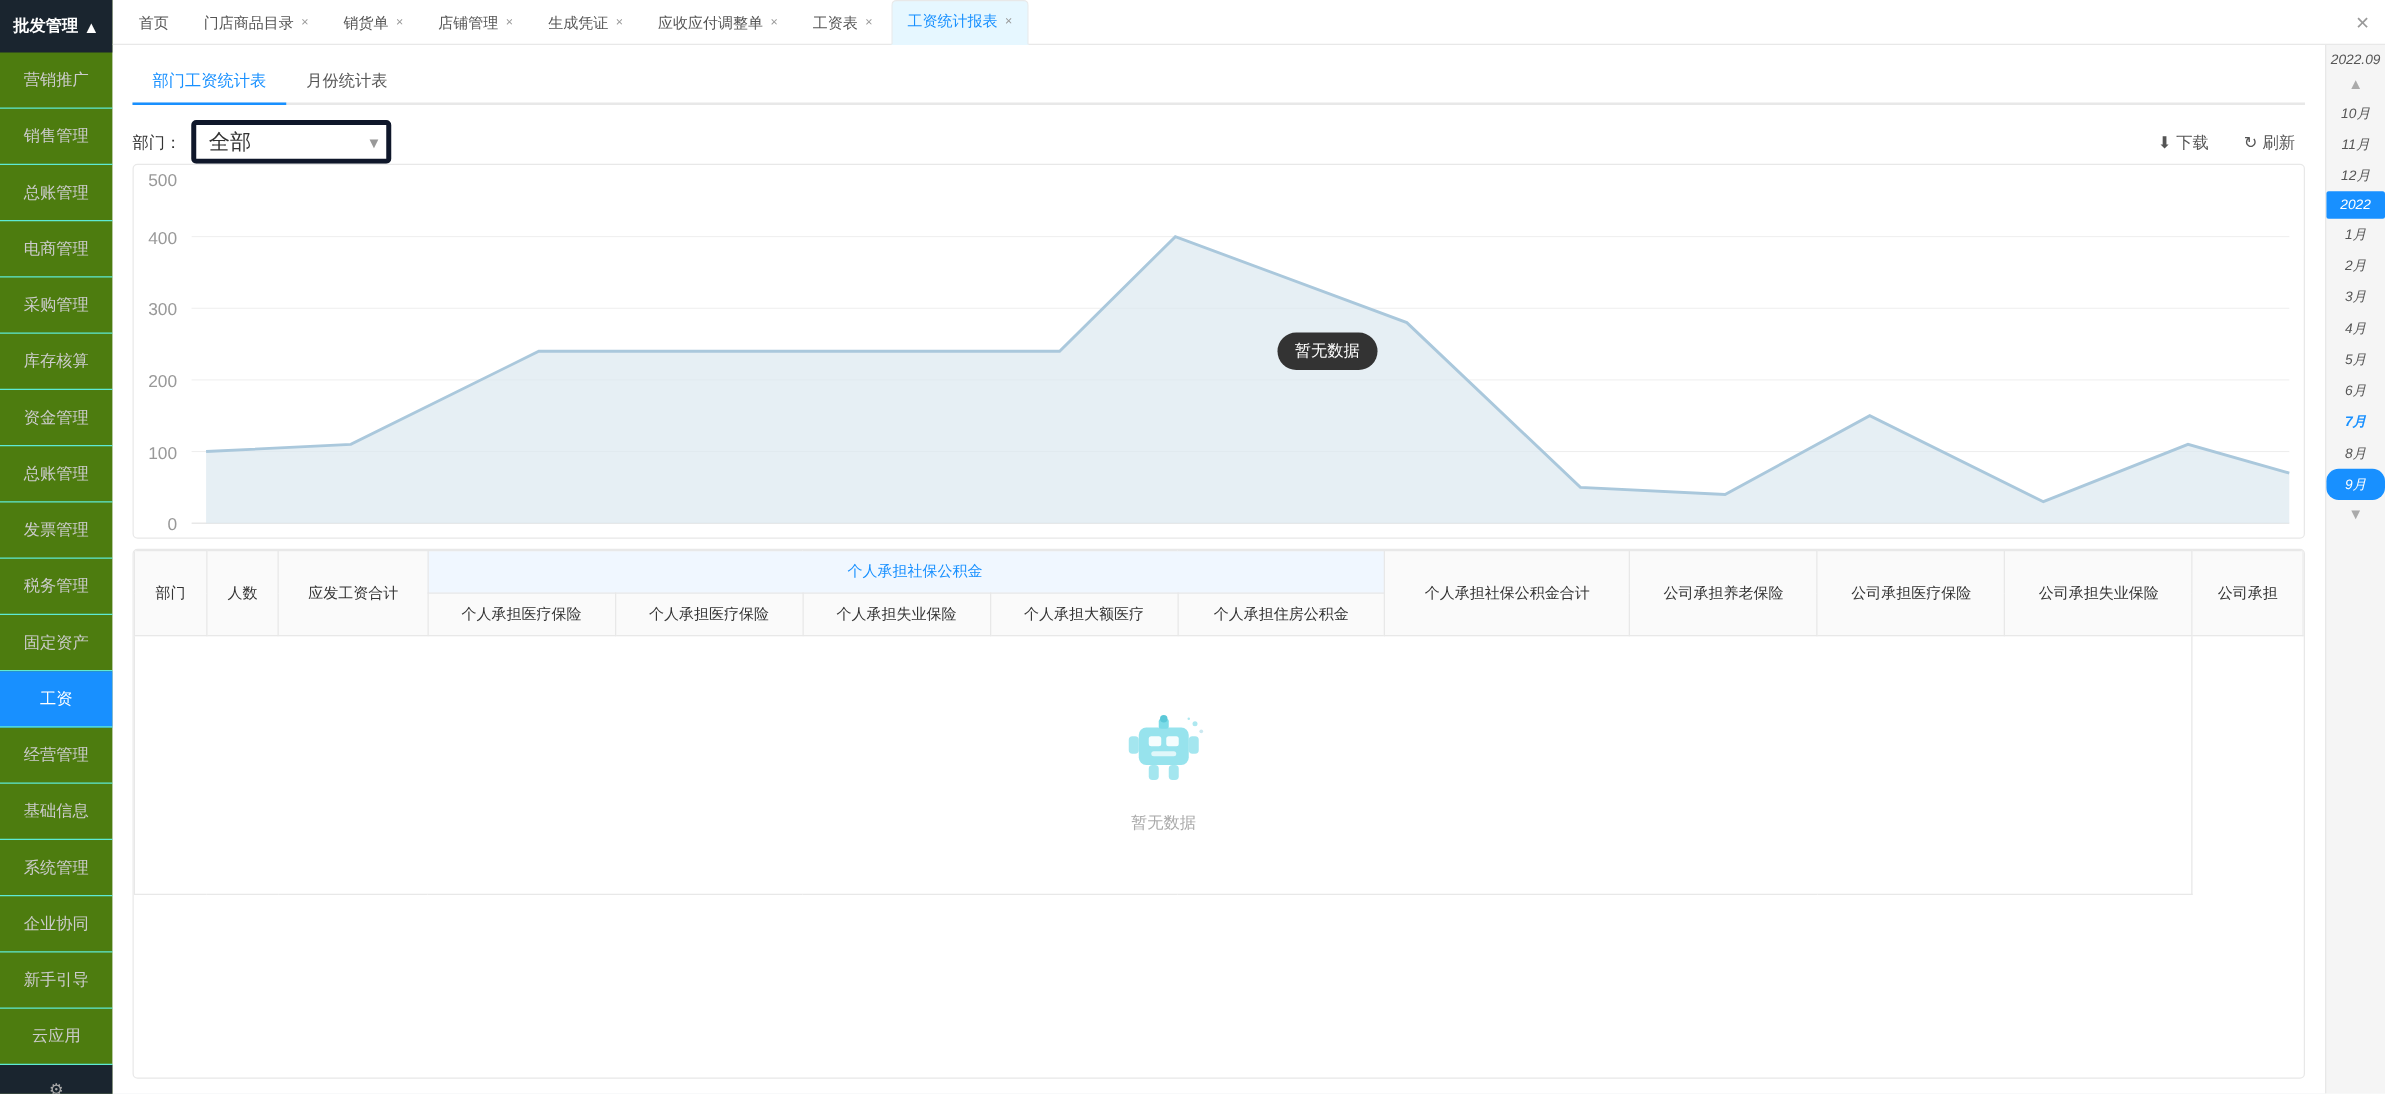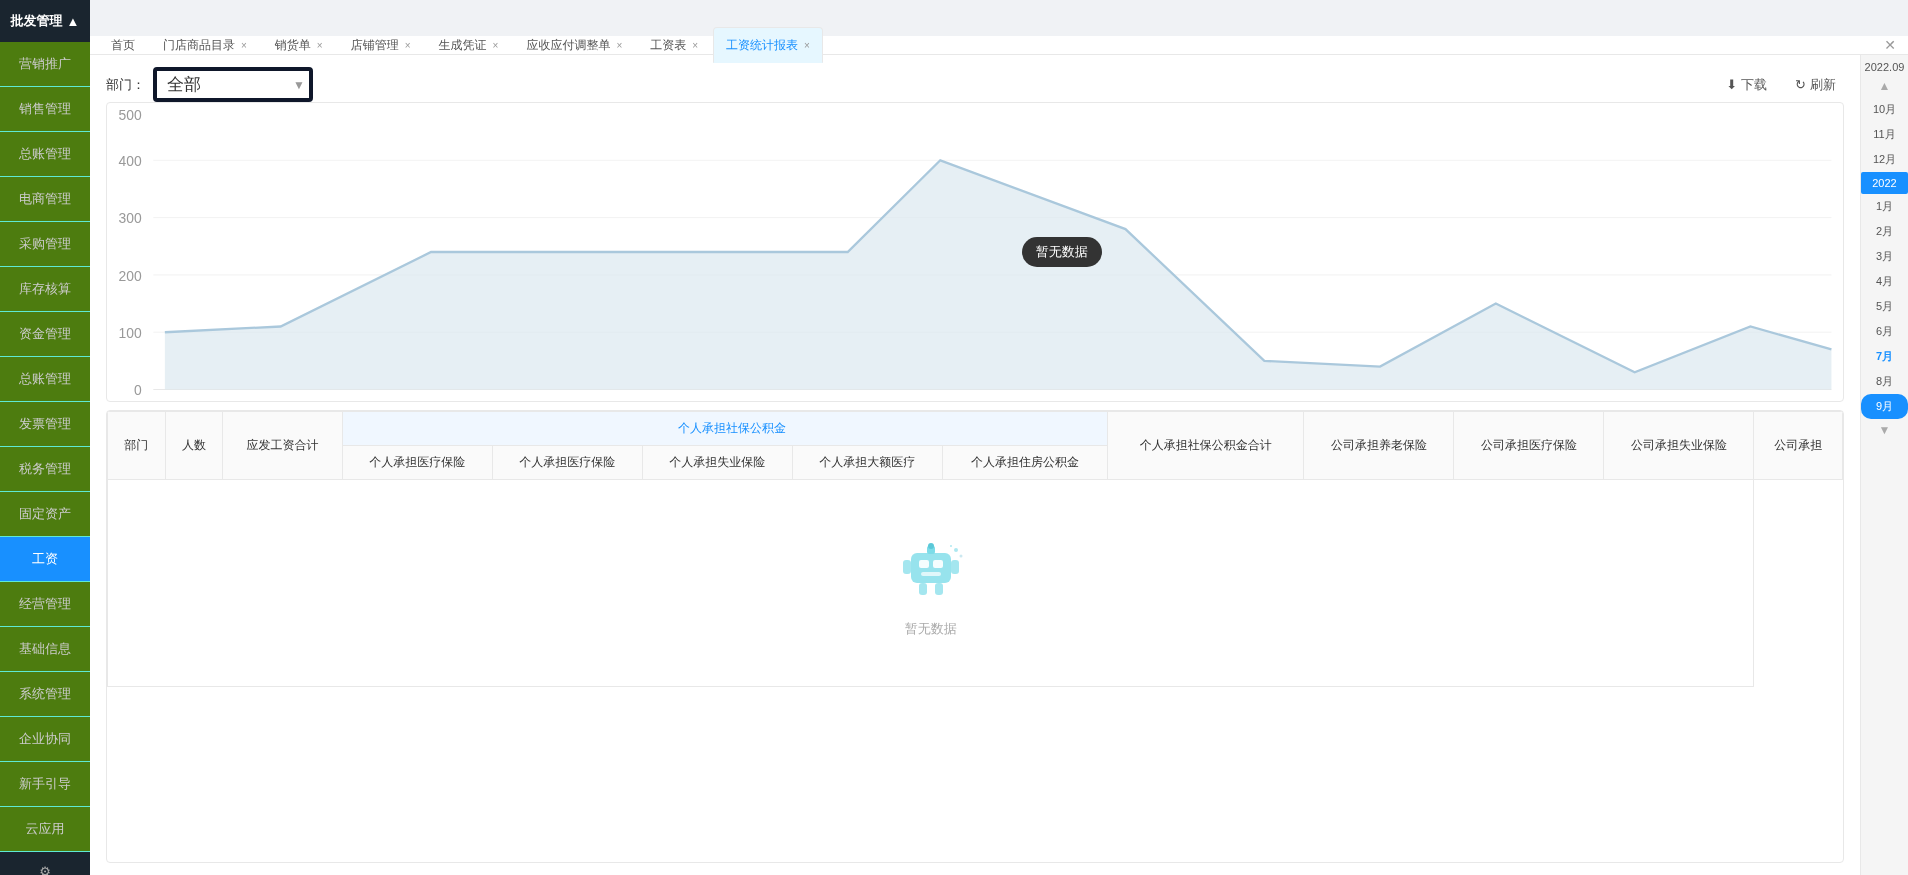--- a/index.html
+++ b/index.html
@@ -52,26 +52,25 @@
       flex-direction: column;
       overflow: hidden;
     }
 
     
     .tab-bar {
       background: #fff;
       display: flex;
       align-items: center;
       border-bottom: 1px solid #e8e8e8;
-      height: 19px;
+      height: 36px;
       flex-shrink: 0;
       padding: 0 8px;
       gap: 2px;
       position: relative;
-      margin-top: 36px;
     }
     .tab-item {
       display: flex;
       align-items: center;
       padding: 6px 12px;
       font-size: 12px;
       color: #555;
       cursor: pointer;
       border-radius: 4px 4px 0 0;
       white-space: nowrap;
@@ -244,20 +243,21 @@
     
     .right-sidebar {
       width: 48px;
       background: #f5f5f5;
       border-left: 1px solid #e8e8e8;
       display: flex;
       flex-direction: column;
       align-items: center;
       overflow-y: auto;
       flex-shrink: 0;
+      font-style: italic;
     }
     .date-nav {
       width: 100%;
       display: flex;
       flex-direction: column;
       align-items: center;
     }
     .date-year-label {
       font-size: 11px;
       color: #555;
@@ -367,20 +367,24 @@
         </div>
       </div>
     <div class="tab-bar-right">
       <div class="close-btn">✕</div>
     </div>
   </div>
 
   <div class="content">
     <div class="page-area">
 
+      <div class="sub-tabs" id="sub-tabs">
+          <div class="sub-tab active">部门工资统计表</div>
+          <div class="sub-tab">月份统计表</div>
+        </div>
 
       <div class="toolbar">
         <div class="toolbar-left">
           <span class="label">部门：</span>
           <div class="select-wrap">
             <select class="select-box" id="dept-select"><option value="全部">全部</option><option value="销售部">销售部</option><option value="技术部">技术部</option><option value="财务部">财务部</option></select>
             <span class="select-arrow">▼</span>
           </div>
         </div>
         <div class="toolbar-right">

